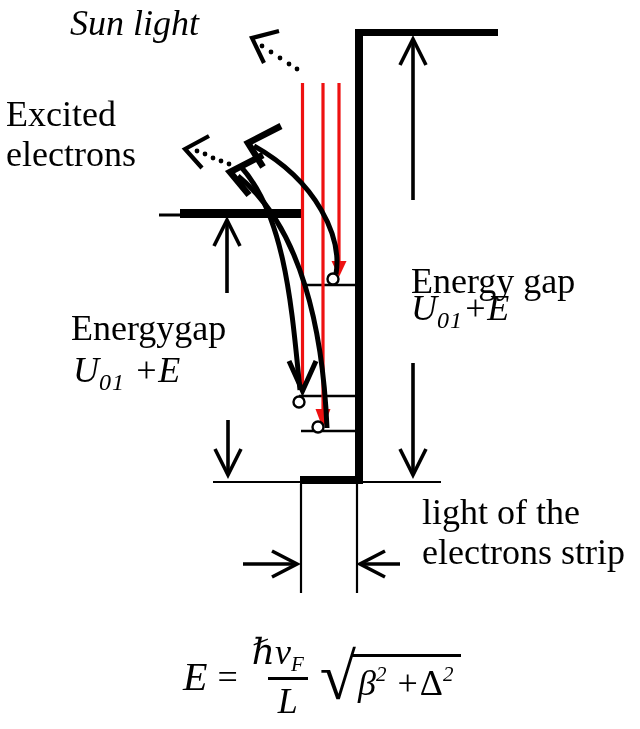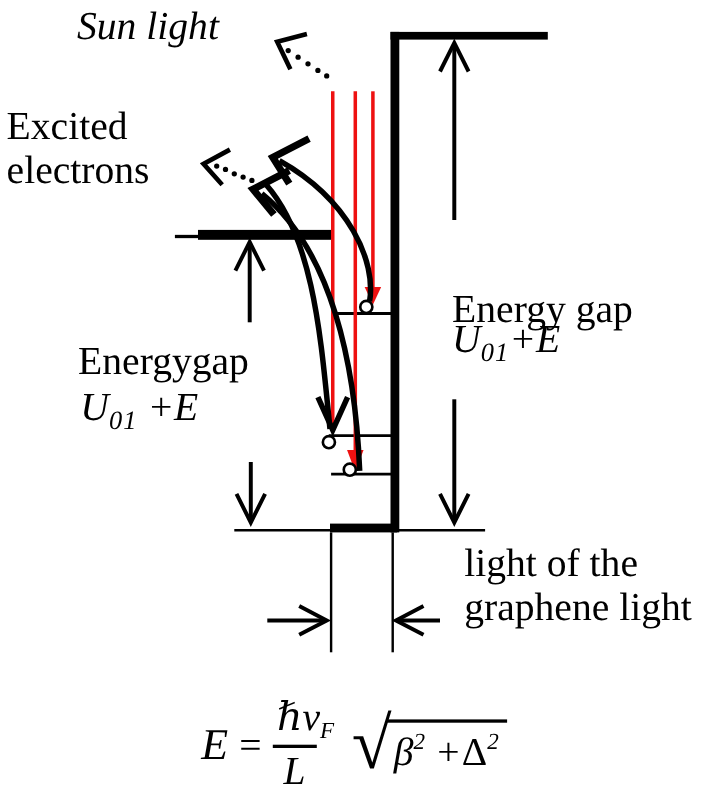--- a/index.html
+++ b/index.html
@@ -5,21 +5,21 @@
   html,body{margin:0;padding:0;background:#ffffff;}
   #stage{position:relative;width:640px;height:729px;background:#ffffff;overflow:hidden;
          font-family:"Liberation Serif","DejaVu Serif",serif;color:#000;}
   #stage svg{position:absolute;left:0;top:0;}
   .lbl{position:absolute;white-space:nowrap;font-size:36px;line-height:1.12;color:#000;}
   .it{font-style:italic;}
   .subs{font-size:24px;font-style:italic;vertical-align:-8px;letter-spacing:1px;}
   .sup{font-size:21px;font-style:italic;vertical-align:14px;}
   
   #eq{position:absolute;left:183px;top:634px;display:flex;align-items:center;font-size:36px;}
-  #eq .frac{display:inline-flex;flex-direction:column;align-items:flex-start;margin:0 8px 0 10px;}
+  #eq .frac{display:inline-flex;flex-direction:column;align-items:flex-end;margin:0 8px 0 10px;}
   #eq .frac .num{padding:0 4px 2px 4px;line-height:1;}
   #eq .frac .den{border-top:3px solid #000;padding:3px 10px 0 10px;line-height:1;}
   #eq .sqrt{display:inline-flex;align-items:flex-start;margin-left:4px;}
   #eq .radical{font-size:66px;line-height:60px;font-style:normal;margin-right:-4px;}
   #eq .radicand{border-top:3px solid #000;padding:6px 8px 0 6px;margin-top:7px;line-height:1.05;}
   .fs{font-size:21px;font-style:italic;vertical-align:-7px;}
 </style>
 </head>
 <body>
 
@@ -119,21 +119,21 @@
     <div>Excited</div>
     <div>electrons</div>
   </div>
   <div class="lbl" style="left:73px;top:350px;text-align:right;"><span class="it">U</span><span class="subs">01</span><span class="it"> +E</span></div>
 
   <div class="lbl" style="left:411px;top:261px;">Energy gap</div>
   <div class="lbl" style="left:411px;top:288px;"><span class="it">U</span><span class="subs">01</span><span class="it">+E</span></div>
 
   <div class="lbl" style="left:422px;top:492px;">
     <div>light of the</div>
-    <div>graphene light</div>
+    <div>electrons strip</div>
   </div>
 
   <div id="eq">
     <span class="it" style="font-size:40px;">E</span>
     <span style="margin-left:10px;">=</span>
     <span class="frac">
       <span class="num"><span class="it">ℏv</span><span class="fs">F</span></span>
       <span class="den it">L</span>
     </span>
     <span class="sqrt">

